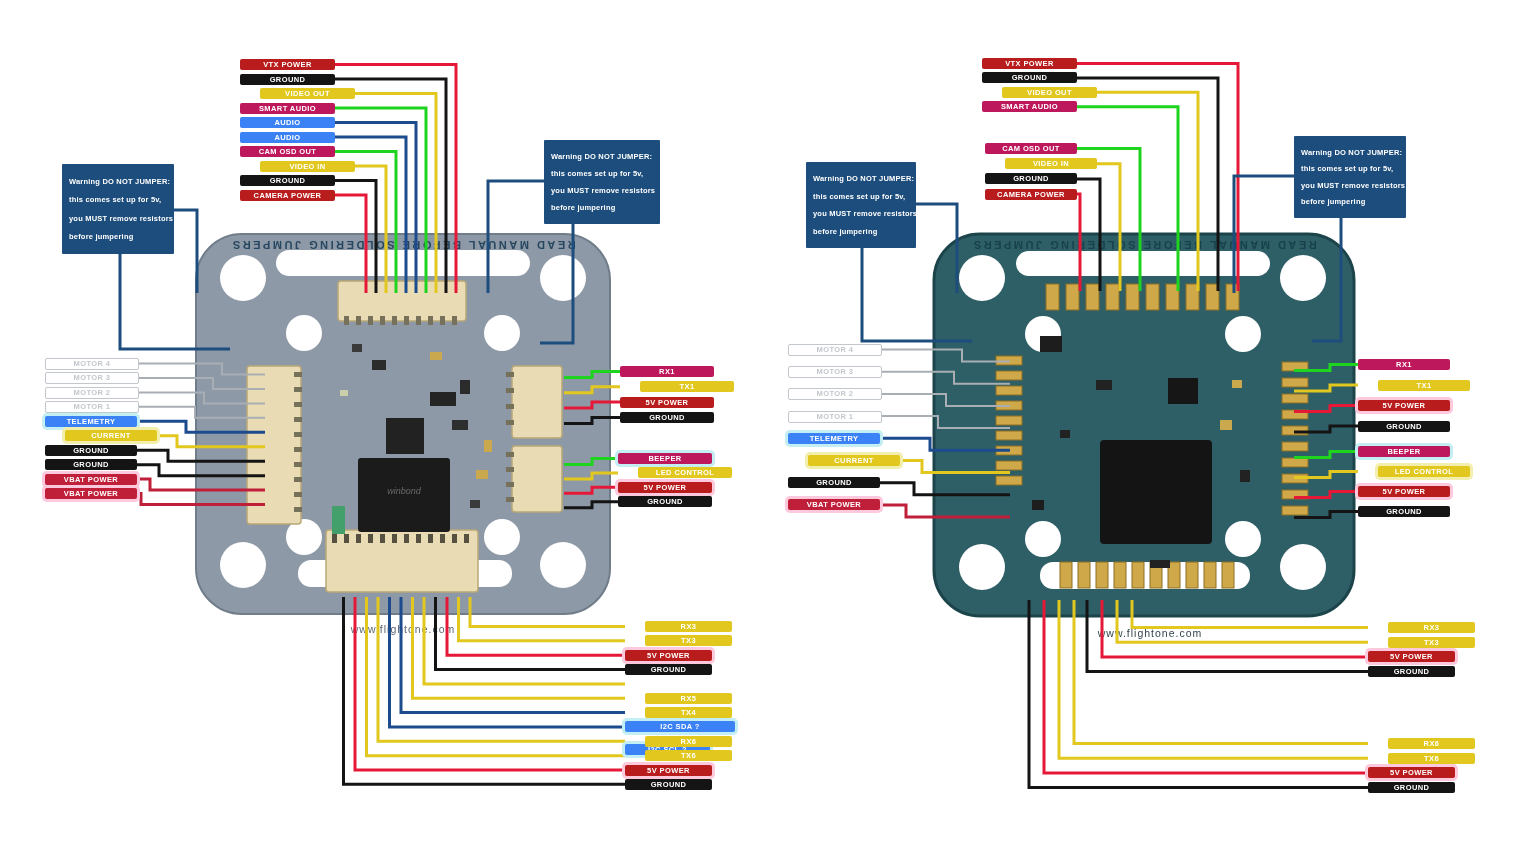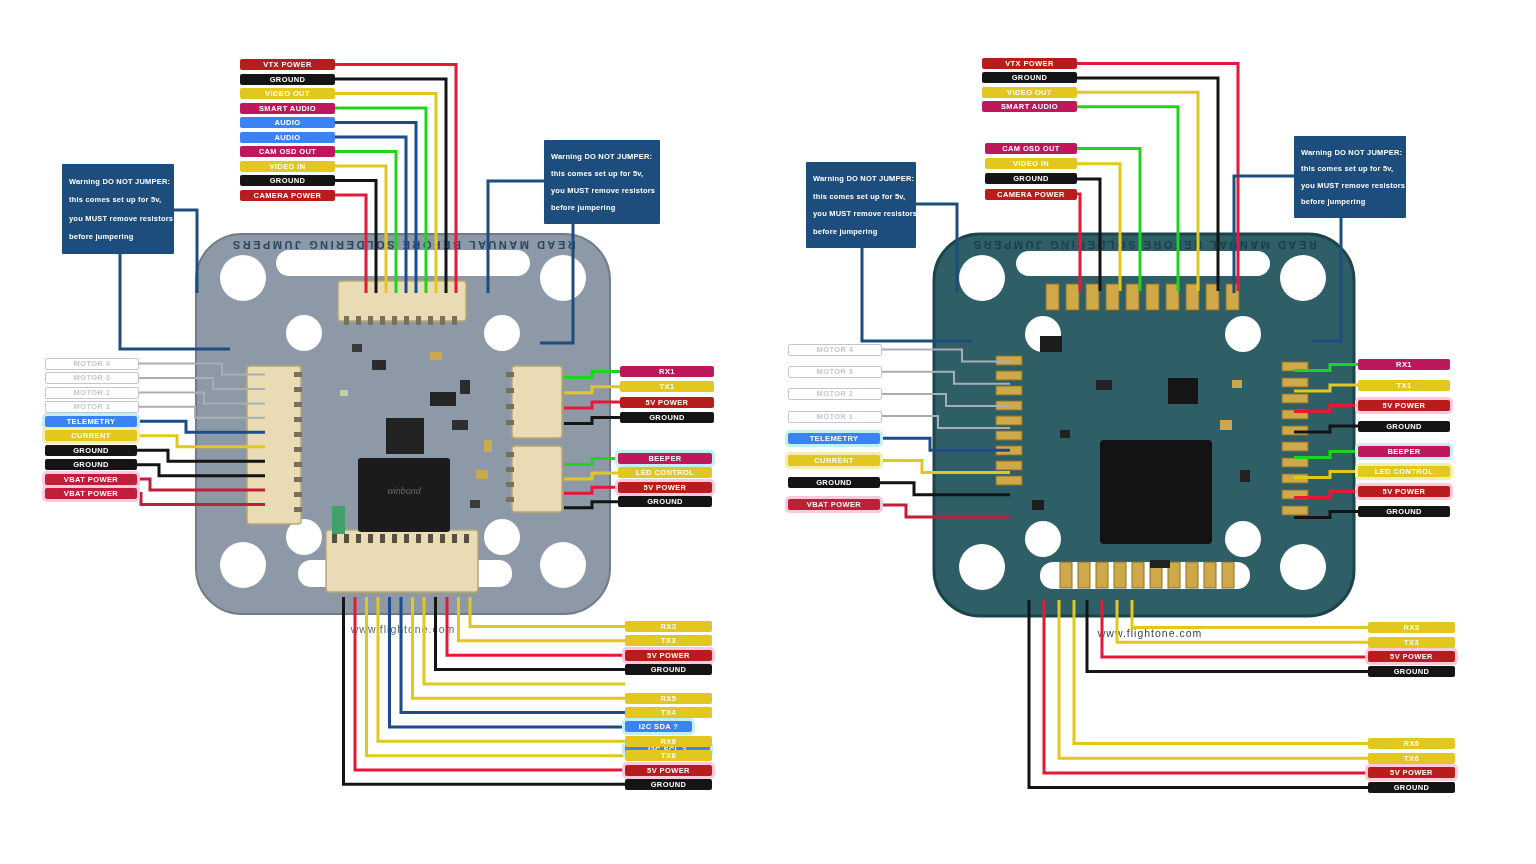--- a/index.html
+++ b/index.html
@@ -3,21 +3,21 @@
 <meta charset="utf-8">
 <style>
   html,body{margin:0;padding:0;background:#fff;}
   .canvas{position:relative;width:1536px;height:864px;background:#ffffff;overflow:hidden;
           font-family:"Liberation Sans",sans-serif;}
   svg.layer{position:absolute;left:0;top:0;}
   .pill{position:absolute;height:11px;border-radius:2px;color:#fff;text-align:center;
         font:bold 7.5px/11px "Liberation Sans",sans-serif;letter-spacing:.4px;white-space:nowrap;}
   .c-red{background:#b91c1c;}
   .c-crimson{background:#c01f3a;}
-  .c-yellow{background:#e2c81e;}
+  .c-yellow{background:#e2c81e;margin-left:20px;}
   .c-green{background:#be185d;}
   .c-blue{background:#3b82f6;}
   .c-black{background:#141414;}
   .c-motor{background:#ffffff;border:1px solid #c2c7cd;color:#c3c8ce;height:10px;line-height:10px;}
   .glow-pink{box-shadow:0 0 0 3px #ffc9dd;}
   .glow-cyan{box-shadow:0 0 0 3px #c2eef4;}
   .glow-yellow{box-shadow:0 0 0 3px #f2eeae;}
   .warning-box{position:absolute;background:#1d4d7c;color:#fff;border-radius:1px;
         display:flex;flex-direction:column;justify-content:space-evenly;
         padding:4px 7px;box-sizing:border-box;
@@ -337,21 +337,21 @@
         <div class="pill c-black" style="left: 618px; top: 496.2px; width: 94px;">GROUND</div>
       </div>
       <div>
         <div class="pill c-yellow" style="left: 625px; top: 621px; width: 87px;">RX3</div>
         <div class="pill c-yellow" style="left: 625px; top: 635.35px; width: 87px;">TX3</div>
         <div class="pill c-red glow-pink" style="left: 625px; top: 649.7px; width: 87px;">5V POWER</div>
         <div class="pill c-black" style="left: 625px; top: 664.05px; width: 87px;">GROUND</div>
         <div class="pill c-yellow" style="left: 625px; top: 707px; width: 87px;">TX4</div>
         <div class="pill c-yellow" style="left: 625px; top: 692.75px; width: 87px;">RX5</div>
         <div class="pill c-blue glow-cyan" style="left: 625px; top: 707.1px; width: 85px; margin-top: 37px;">I2C SCL ?</div>
-        <div class="pill c-blue glow-cyan" style="left: 625px; top: 721.45px; width: 67px;">I2C SDA ?</div>
+        <div class="pill c-blue glow-cyan" style="left: 625px; top: 721.45px; width: 110px;">I2C SDA ?</div>
         <div class="pill c-yellow" style="left: 625px; top: 735.8px; width: 87px;">RX6</div>
         <div class="pill c-yellow" style="left: 625px; top: 750.15px; width: 87px;">TX6</div>
         <div class="pill c-red glow-pink" style="left: 625px; top: 764.5px; width: 87px;">5V POWER</div>
         <div class="pill c-black" style="left: 625px; top: 778.85px; width: 87px;">GROUND</div>
       </div>
       <div>
         <div class="pill c-red" style="left: 982px; top: 58px; width: 95px;">VTX POWER</div>
         <div class="pill c-black" style="left: 982px; top: 72.4px; width: 95px;">GROUND</div>
         <div class="pill c-yellow" style="left: 982px; top: 86.8px; width: 95px;">VIDEO OUT</div>
         <div class="pill c-green" style="left: 982px; top: 101.2px; width: 95px;">SMART AUDIO</div>

